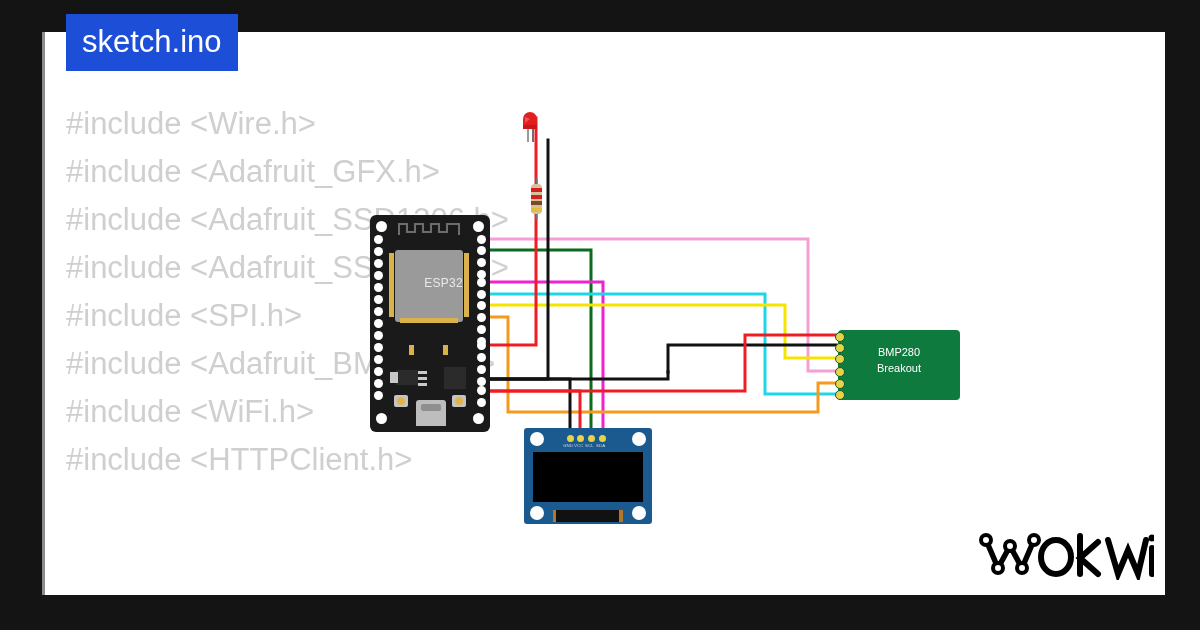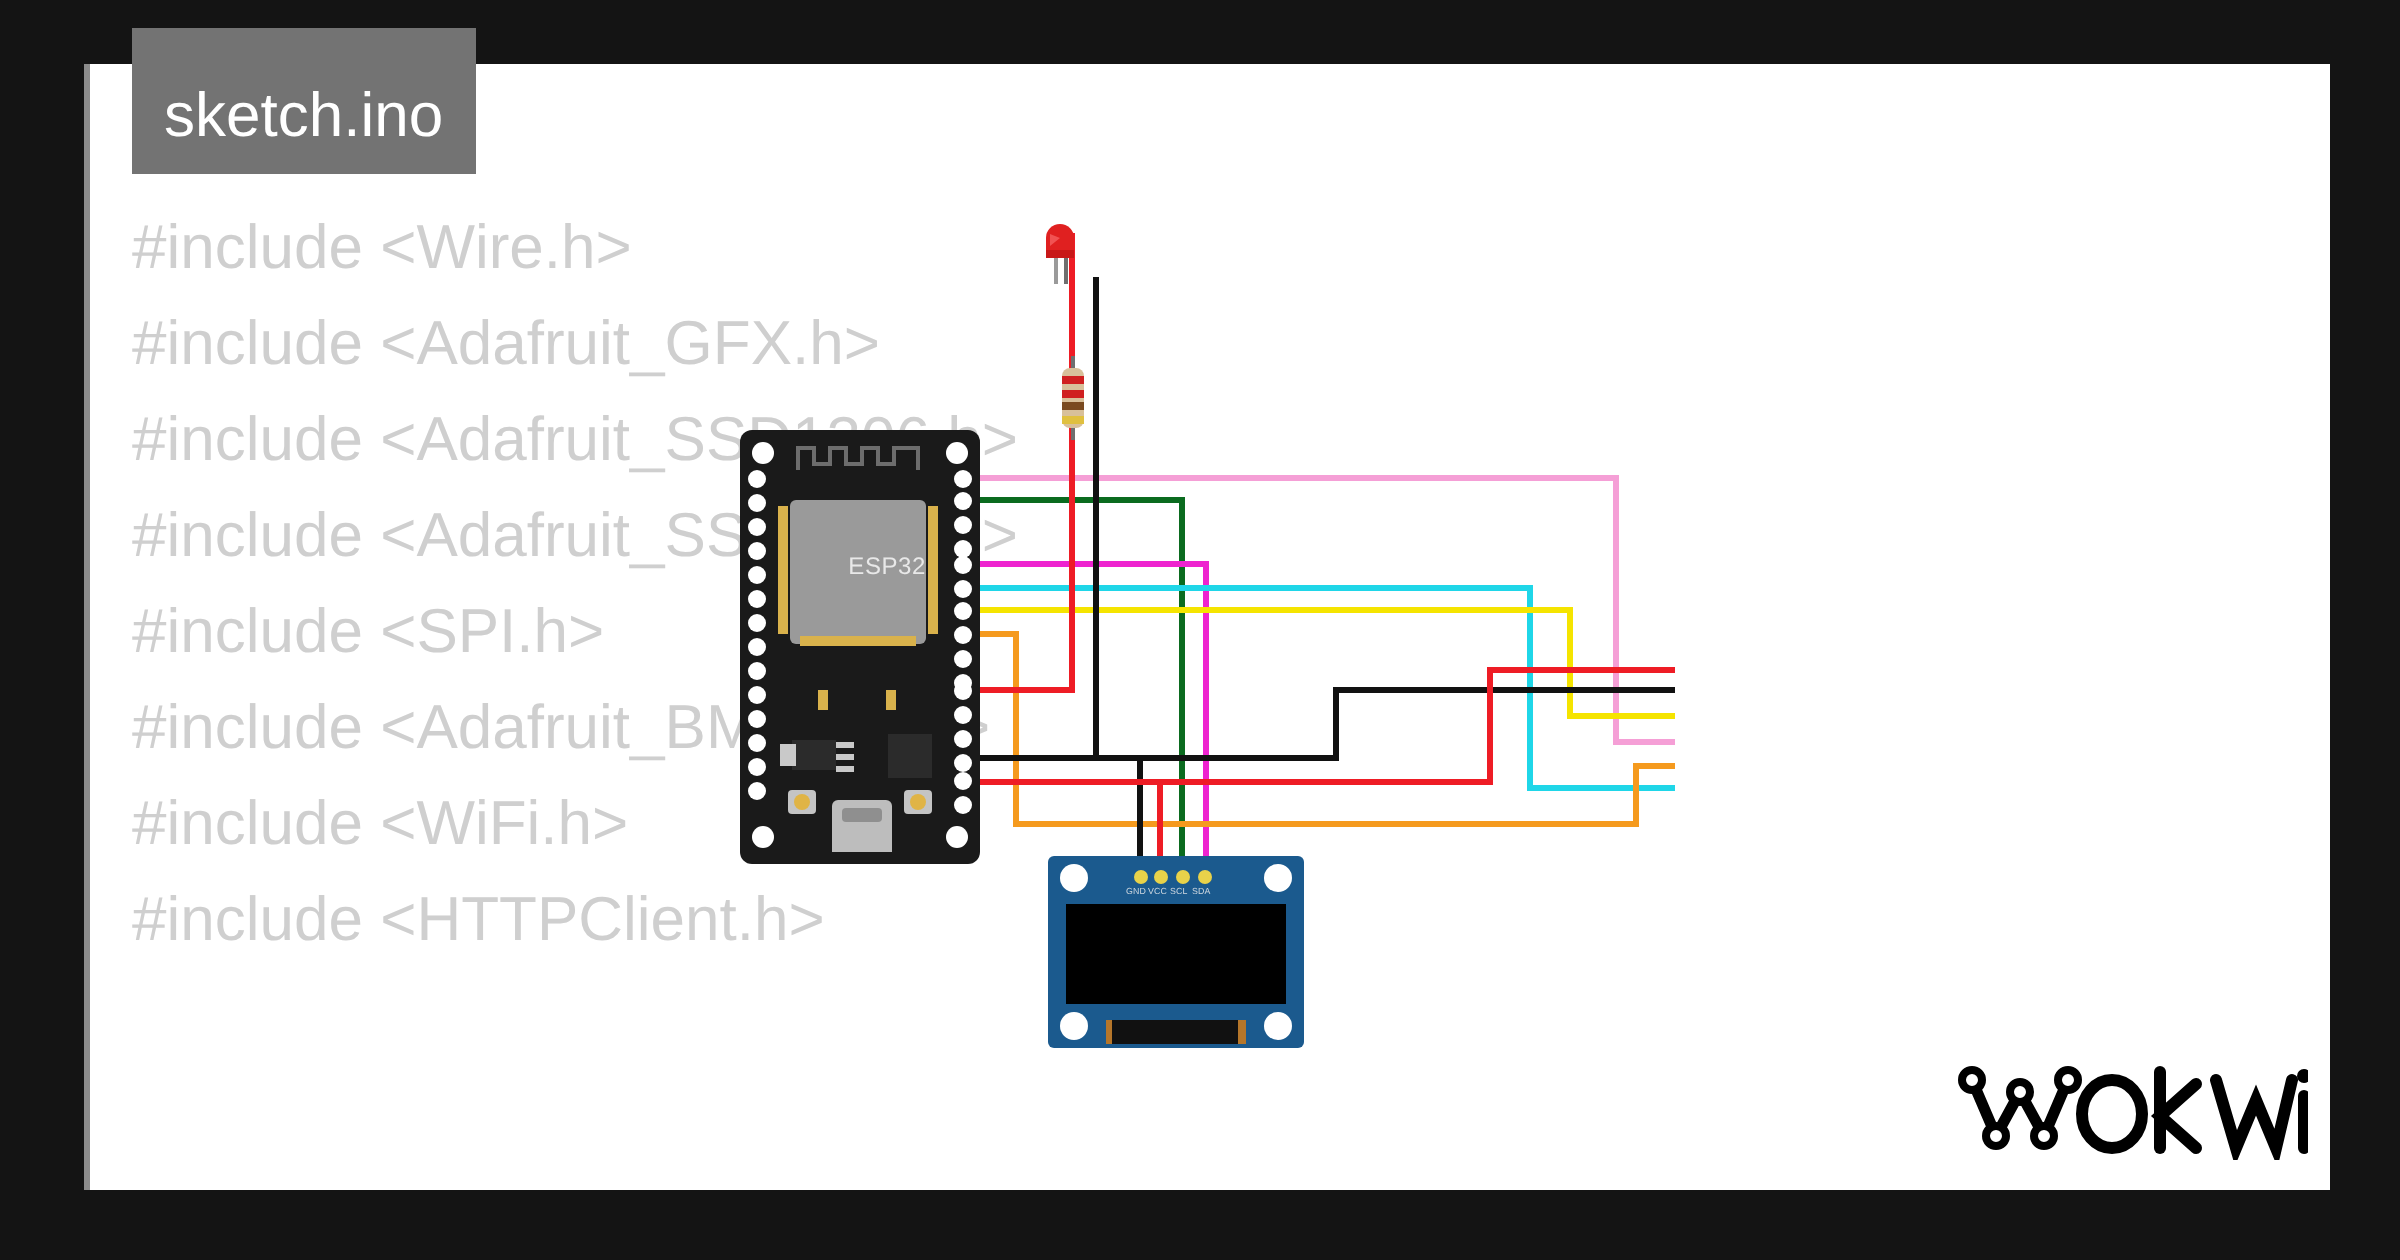--- a/index.html
+++ b/index.html
@@ -6,22 +6,22 @@
   body{width:1200px;height:630px;overflow:hidden;font-family:"Liberation Sans",sans-serif;}
 
   #stage{position:relative;width:1200px;height:630px;background:#141414;}
 
   
   .canvas-shadow{position:absolute;left:62px;top:52px;width:1103px;height:543px;background:#5a5a5a;}
   .canvas{position:absolute;left:42px;top:32px;width:1123px;height:563px;background:#ffffff;
           border-left:3px solid #8c8c8c;box-sizing:border-box;}
 
   
-  .file-tab{position:absolute;left:66px;top:14px;background:#737373;color:#fff;
-            font-size:31px;line-height:1;padding:28px 16px 14px 16px;letter-spacing:0px;z-index:40;}
+  .file-tab{position:absolute;left:66px;top:14px;background:#1d4ed8;color:#fff;
+            font-size:31px;line-height:1;padding:12px 16px 14px 16px;letter-spacing:0px;z-index:40;}
 
   
   .code{position:absolute;left:66px;top:100px;width:640px;z-index:2;}
   .code-line{color:#cfcfcf;font-size:31px;line-height:48px;white-space:nowrap;font-family:Liberation Sans, sans-serif;}
 
   
   .wokwi{position:absolute;left:978px;top:528px;z-index:30;}
 
   
   .schem{position:absolute;left:0;top:0;width:1200px;height:630px;z-index:10;pointer-events:none;}
@@ -194,20 +194,32 @@
     <div class="pin" style="left:107px;top:110px;"></div>
     <div class="pin" style="left:107px;top:122px;"></div>
     <div class="pin" style="left:107px;top:126px;"></div>
     <div class="pin" style="left:107px;top:138px;"></div>
     <div class="pin" style="left:107px;top:150px;"></div>
     <div class="pin" style="left:107px;top:162px;"></div>
     <div class="pin" style="left:107px;top:171px;"></div>
     <div class="pin" style="left:107px;top:183px;"></div>
   </div>
 
+  <div class="bmp">
+    <div class="bmp-label">
+      <div>BMP280</div>
+      <div>Breakout</div>
+    </div>
+    <div class="bmp-pin" style="top:2px;"></div>
+    <div class="bmp-pin" style="top:13px;"></div>
+    <div class="bmp-pin" style="top:24px;"></div>
+    <div class="bmp-pin" style="top:37px;"></div>
+    <div class="bmp-pin" style="top:49px;"></div>
+    <div class="bmp-pin" style="top:60px;"></div>
+  </div>
 
   <div class="oled">
     <div class="oled-hole" style="left:6px;top:4px;"></div>
     <div class="oled-hole" style="left:108px;top:4px;"></div>
     <div class="oled-hole" style="left:6px;top:78px;"></div>
     <div class="oled-hole" style="left:108px;top:78px;"></div>
 
     <div class="oled-pin" style="left:43px;top:7px;"></div>
     <div class="oled-pin" style="left:53px;top:7px;"></div>
     <div class="oled-pin" style="left:64px;top:7px;"></div>

